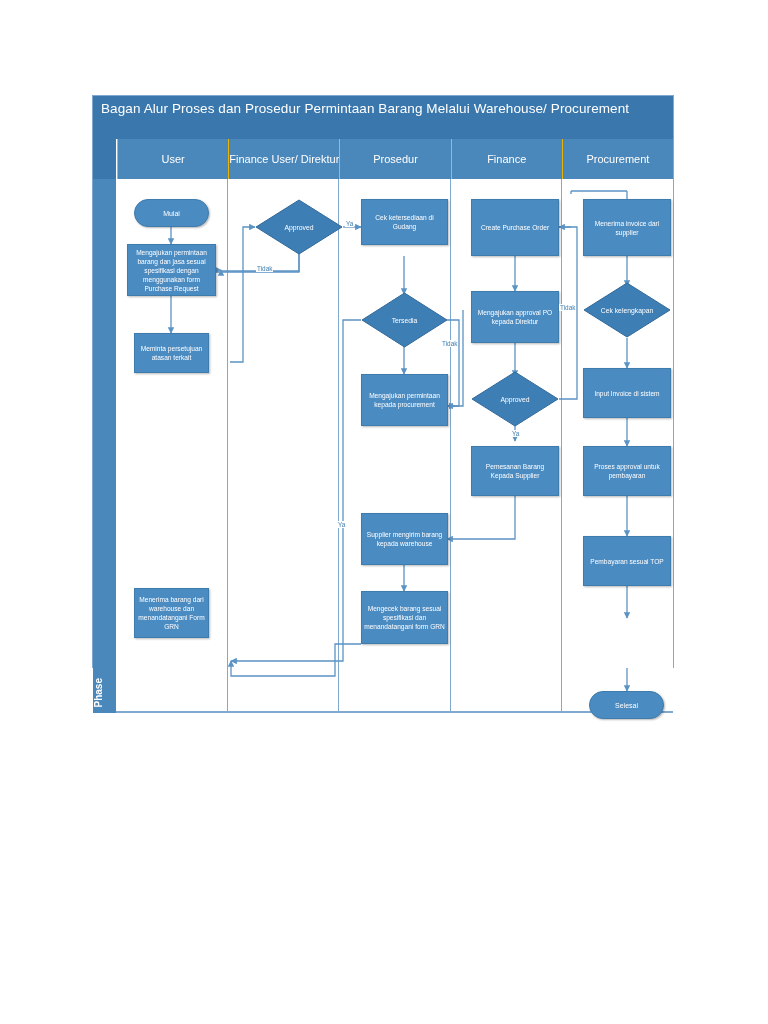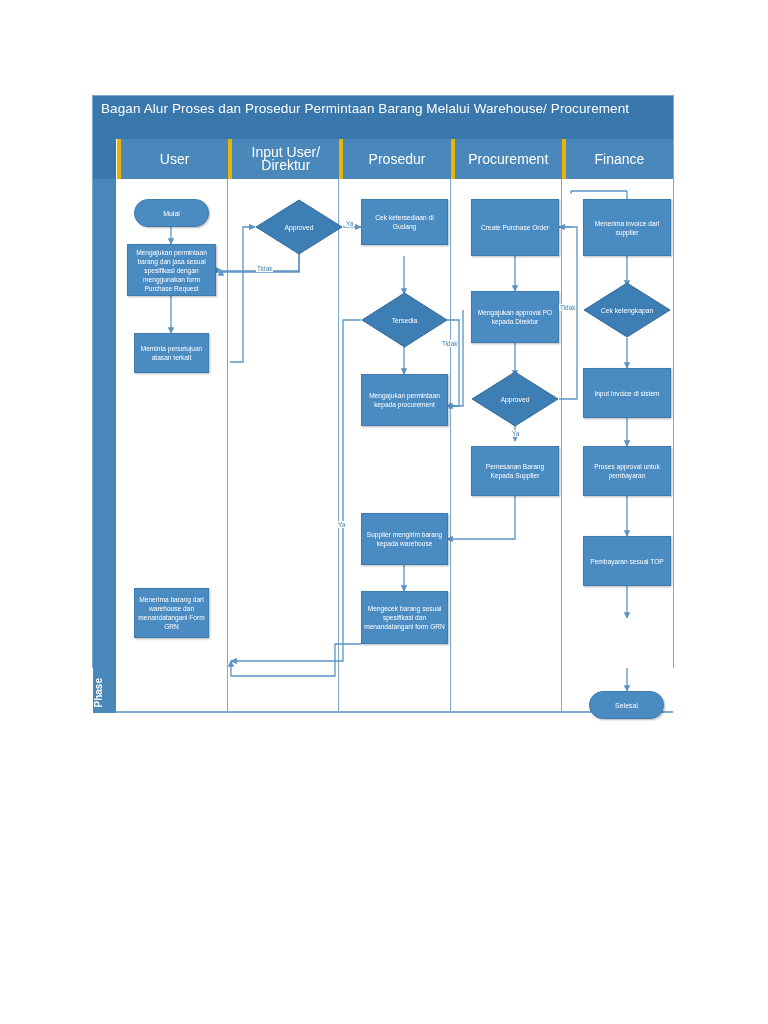--- a/index.html
+++ b/index.html
@@ -35,23 +35,23 @@
   .lane-head-row{
     position:absolute;left:0;top:43px;width:100%;height:40px;
     display:flex;
   }
   .phase-head{
     width:23px;flex:0 0 23px;background:#3a77ad;
     border-right:1px solid #ffffff;
   }
   .lane-head{
     flex:1 1 0;background:#4a87ba;
-    border-left:4px solid #eab308;
+    border-left:1px solid #eab308;
     display:flex;align-items:center;justify-content:center;
-    color:#ffffff;font-size:14px;text-align:center;line-height:13px;
+    color:#ffffff;font-size:11px;text-align:center;line-height:13px;
     box-sizing:border-box;
   }
   .lane-head:first-of-type{border-left:none;}
 
   
   .phase-strip{
     position:absolute;left:0;top:83px;width:23px;height:534px;
     background:#4a87ba;
     box-sizing:border-box;
   }
@@ -114,24 +114,24 @@
 
 <div id="page">
 
   <div class="chart-frame">
 
     <div class="title-band">Bagan Alur Proses dan Prosedur Permintaan Barang Melalui Warehouse/ Procurement</div>
 
     <div class="lane-head-row">
       <div class="phase-head"></div>
       <div class="lane-head">User</div>
-      <div class="lane-head">Input User/ Direktur</div>
+      <div class="lane-head">Finance User/ Direktur</div>
       <div class="lane-head">Prosedur</div>
+      <div class="lane-head">Finance</div>
       <div class="lane-head">Procurement</div>
-      <div class="lane-head">Finance</div>
     </div>
 
     <div class="phase-strip">
       <div class="phase-label">Phase</div>
     </div>
 
     <div class="lane-body-row">
       <div class="lane-body"></div>
       <div class="lane-body"></div>
       <div class="lane-body"></div>

